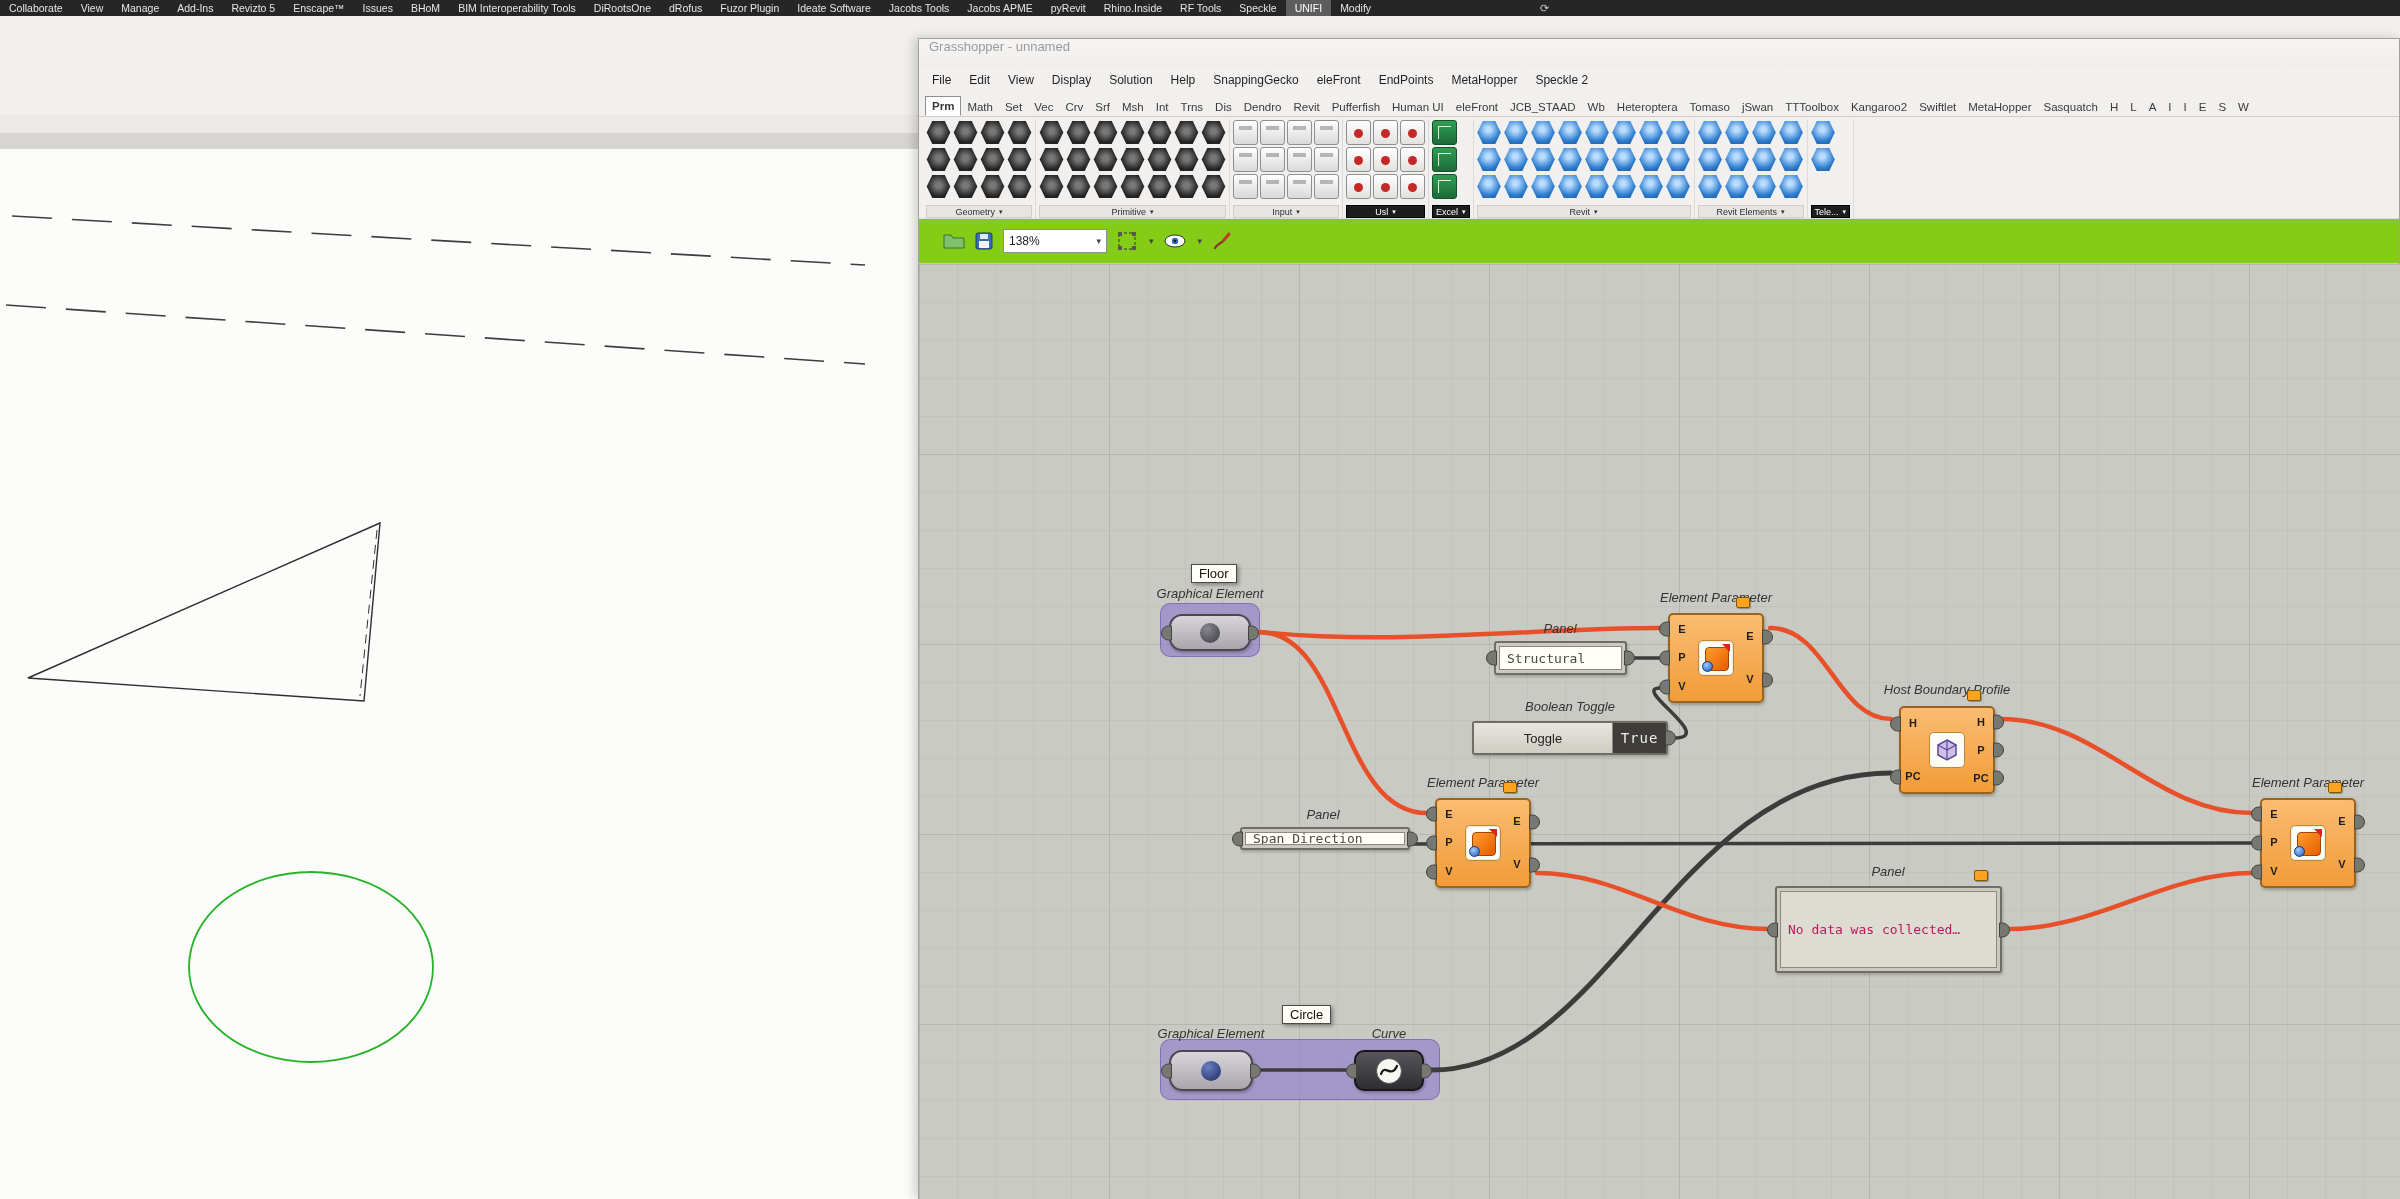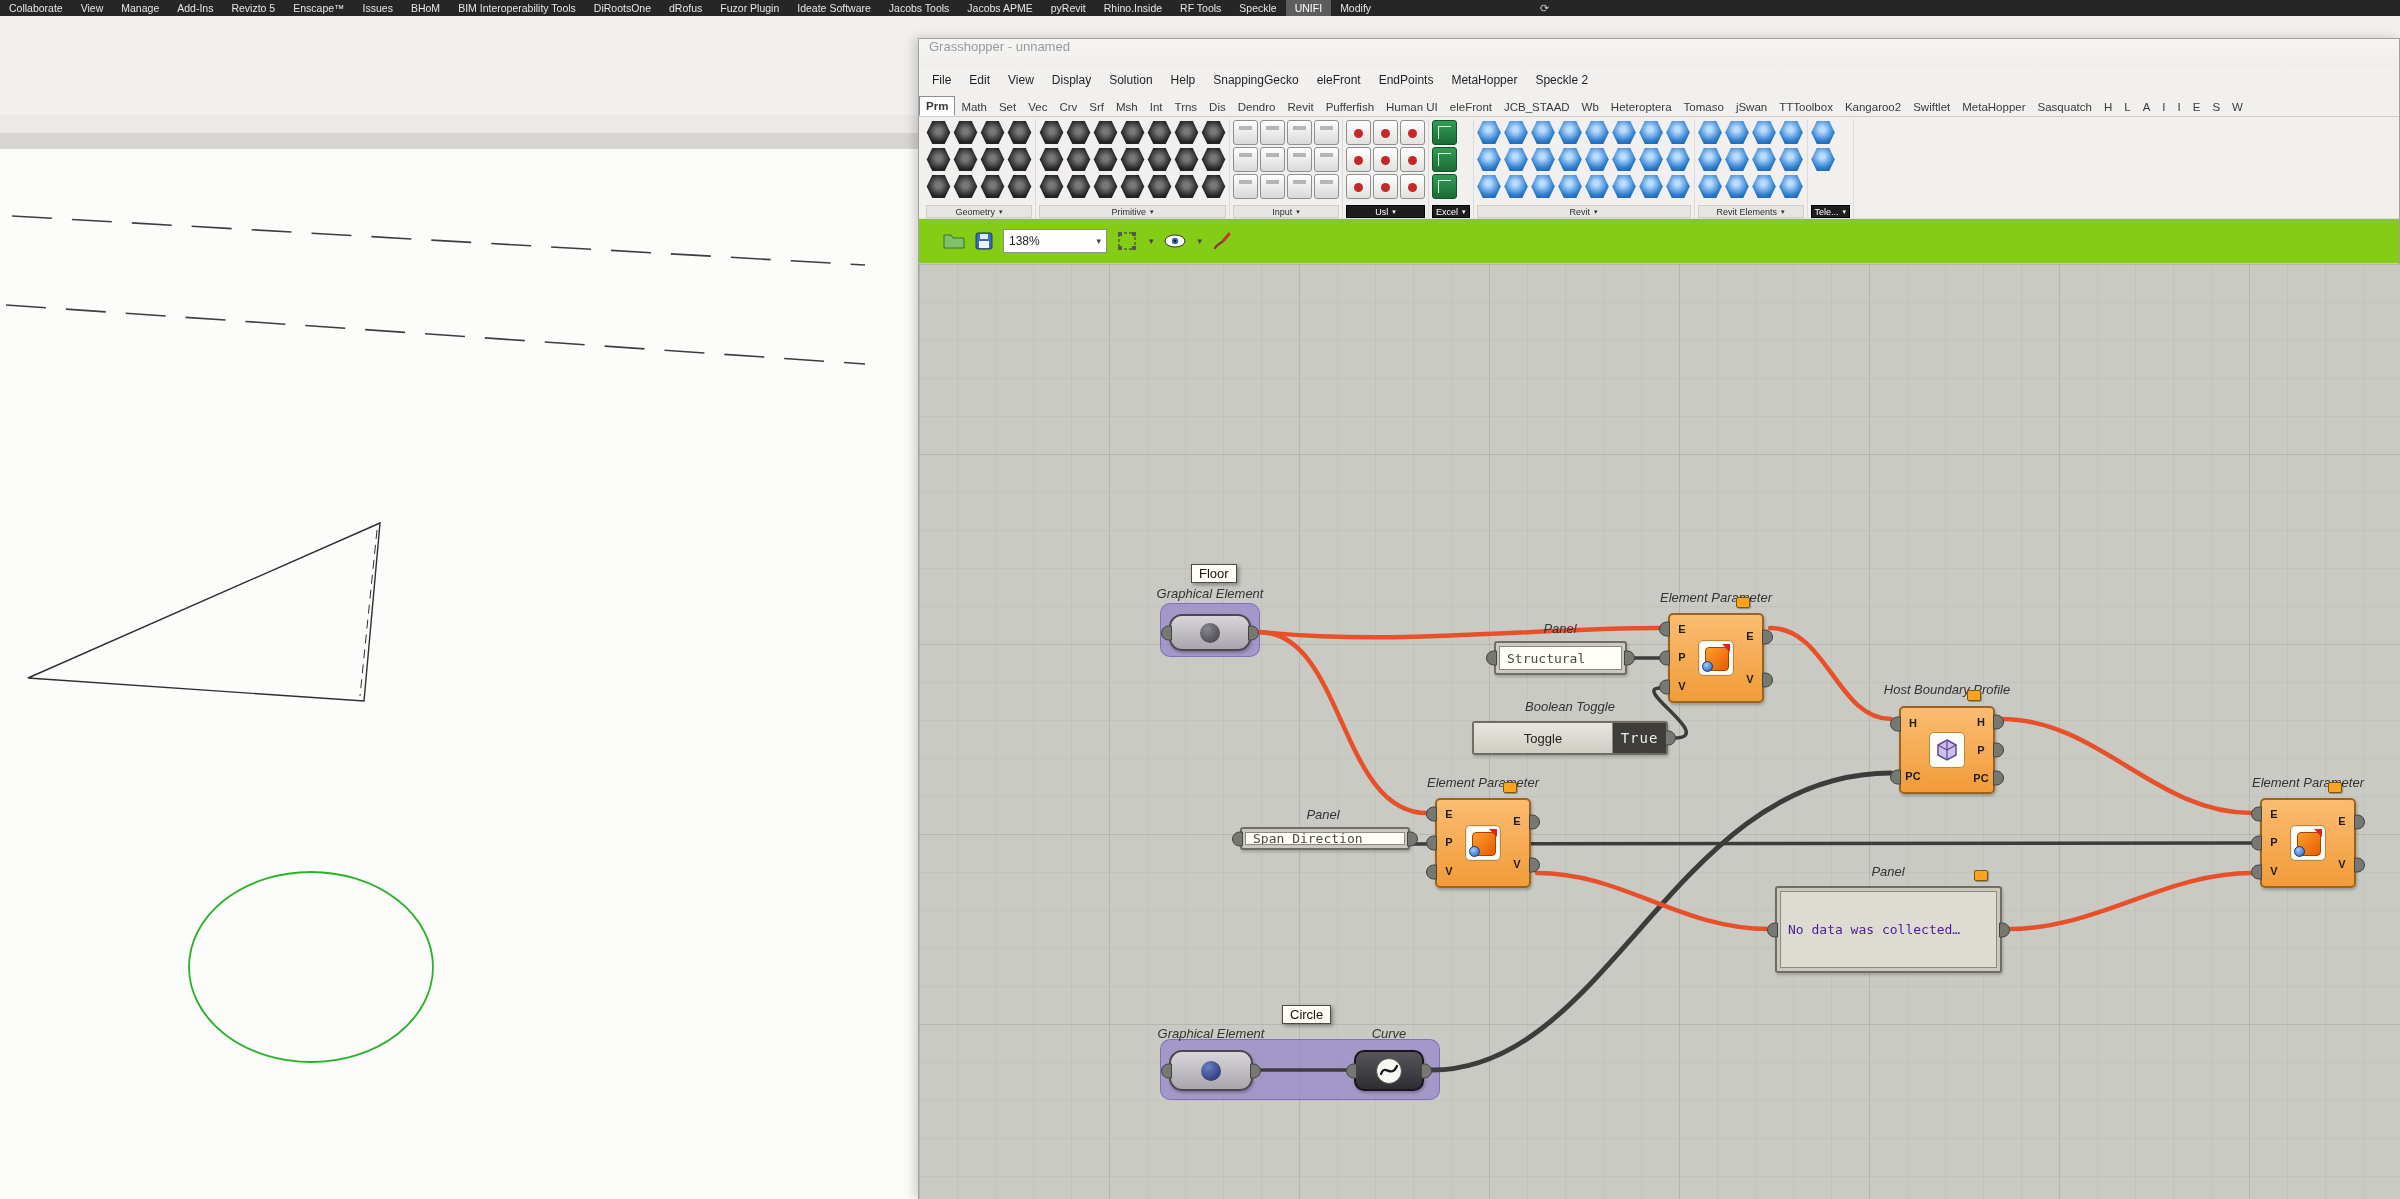--- a/index.html
+++ b/index.html
@@ -22,21 +22,21 @@
   .dash1{stroke:#3e3e3e;stroke-width:1.6;stroke-dasharray:40 20;fill:none;}
   .dash2{stroke:#2f2f2f;stroke-width:1;stroke-dasharray:9 6;fill:none;}
   .tri{fill:none;stroke:#2f2f2f;stroke-width:1.4;}
   .circ{fill:none;stroke:#27b327;stroke-width:1.8;}
 
   
   .gh-window{position:absolute;left:918px;top:38px;width:1482px;height:1161px;background:#f1f0ef;border:1px solid #a3a19f;box-shadow:-4px 0 10px rgba(0,0,0,.18);z-index:10;}
   .gh-titlebar{height:28px;display:flex;align-items:flex-start;padding-left:10px;background:linear-gradient(#f6f5f4,#efeeed);color:#9b9b9b;font-size:13px;}
   .gh-menubar{height:26px;display:flex;align-items:center;padding-left:4px;font-size:12px;color:#1f1f1f;background:#f1f0ef;}
   .gh-menu-item{padding:4px 9px;white-space:nowrap;}
-  .gh-tabbar{height:24px;display:flex;align-items:flex-end;font-size:11.5px;color:#3a3a3a;border-bottom:1px solid #cfcdcb;background:#f1f0ef;}
+  .gh-tabbar{height:24px;display:flex;align-items:flex-end;padding-left:6px;font-size:11.5px;color:#3a3a3a;border-bottom:1px solid #cfcdcb;background:#f1f0ef;}
   .gh-tab{padding:3px 6px;white-space:nowrap;}
   .gh-tab.active{background:#fff;border:1px solid #8f8f8f;border-bottom:1px solid #fff;font-weight:bold;}
 
   
   .gh-toolbar{height:101px;display:flex;align-items:stretch;padding:2px 0 0 4px;background:#f1f0ef;overflow:hidden;}
   .tb-group{display:flex;flex-direction:column;border-right:1px solid #dddbd9;padding:1px 3px 0;}
   .tb-icons{display:grid;gap:2px;align-content:start;flex:1;}
   .tb-icon{width:25px;height:25px;}
   .hex-dark{clip-path:polygon(25% 4%,75% 4%,97% 50%,75% 96%,25% 96%,3% 50%);background:radial-gradient(circle at 50% 45%,#777 0 15%,#232323 60%);}
   .hex-blue{clip-path:polygon(25% 4%,75% 4%,97% 50%,75% 96%,25% 96%,3% 50%);background:radial-gradient(circle at 45% 38%,#b9dcff 0 12%,#2f7fd0 55%,#123f78 100%);}
@@ -95,21 +95,21 @@
   .curve-comp{background:linear-gradient(#58565c,#2e2d31);border:2px solid #17161a;border-radius:10px;display:flex;align-items:center;justify-content:center;position:absolute;box-shadow:1px 2px 3px rgba(0,0,0,.25);}
   .curve-comp::before{content:"";position:absolute;left:-10px;top:50%;transform:translateY(-50%);width:9px;height:13px;background:#787872;border:1px solid #44443f;border-radius:8px 0 0 8px;}
   .curve-comp::after{content:"";position:absolute;right:-10px;top:50%;transform:translateY(-50%);width:9px;height:13px;background:#787872;border:1px solid #44443f;border-radius:0 8px 8px 0;}
   .curve-chip{width:26px;height:26px;border-radius:50%;background:#f7f7f2;border:1px solid #555;display:flex;align-items:center;justify-content:center;}
 
   
   .gh-panel{background:#cbc8bf;border:2px solid #6f6d64;border-radius:3px;padding:3px;display:flex;box-shadow:1px 2px 3px rgba(0,0,0,.2);}
   .gh-panel::before{content:"";position:absolute;left:-10px;top:50%;transform:translateY(-50%);width:9px;height:13px;background:#787872;border:1px solid #44443f;border-radius:8px 0 0 8px;}
   .gh-panel::after{content:"";position:absolute;right:-10px;top:50%;transform:translateY(-50%);width:9px;height:13px;background:#787872;border:1px solid #44443f;border-radius:0 8px 8px 0;}
   .panel-inner{flex:1;background:#fffef8;border:1px solid #8c8a80;display:flex;align-items:center;padding-left:7px;font-family:"DejaVu Sans Mono",monospace;font-size:13px;color:#4a4a44;white-space:nowrap;overflow:hidden;}
-  .panel-gray .panel-inner{background:#dddbd2;color:#4c1d95;}
+  .panel-gray .panel-inner{background:#dddbd2;color:#be185d;}
   .toggle{display:flex;align-items:stretch;background:#d9d5cd;border:2px solid #6f6d64;border-radius:3px;overflow:visible;box-shadow:1px 2px 3px rgba(0,0,0,.2);}
   .toggle::after{content:"";position:absolute;right:-10px;top:50%;transform:translateY(-50%);width:9px;height:13px;background:#787872;border:1px solid #44443f;border-radius:0 8px 8px 0;}
   .toggle-name{flex:1;display:flex;align-items:center;justify-content:center;font-size:13px;color:#222;background:linear-gradient(#e9e6df,#cfccc4);border-right:1px solid #8a887e;}
   .toggle-val{width:53px;display:flex;align-items:center;justify-content:center;background:#3e3d39;color:#ededed;font-family:"DejaVu Sans Mono",monospace;font-size:14px;letter-spacing:1px;}
 
   
   .nick{position:absolute;font-style:italic;font-size:13px;color:#333;text-align:center;z-index:4;white-space:nowrap;}
   .badge{position:absolute;width:14px;height:11px;background:#ffa21f;border:1px solid #7d5a00;border-radius:2px;z-index:5;box-shadow:1px 1px 1px rgba(0,0,0,.3);}
   .tooltip{position:absolute;background:#fffdf5;border:1px solid #4a4a4a;padding:1px 7px;font-size:13px;color:#111;z-index:6;box-shadow:2px 2px 4px rgba(0,0,0,.35);}
 </style>

